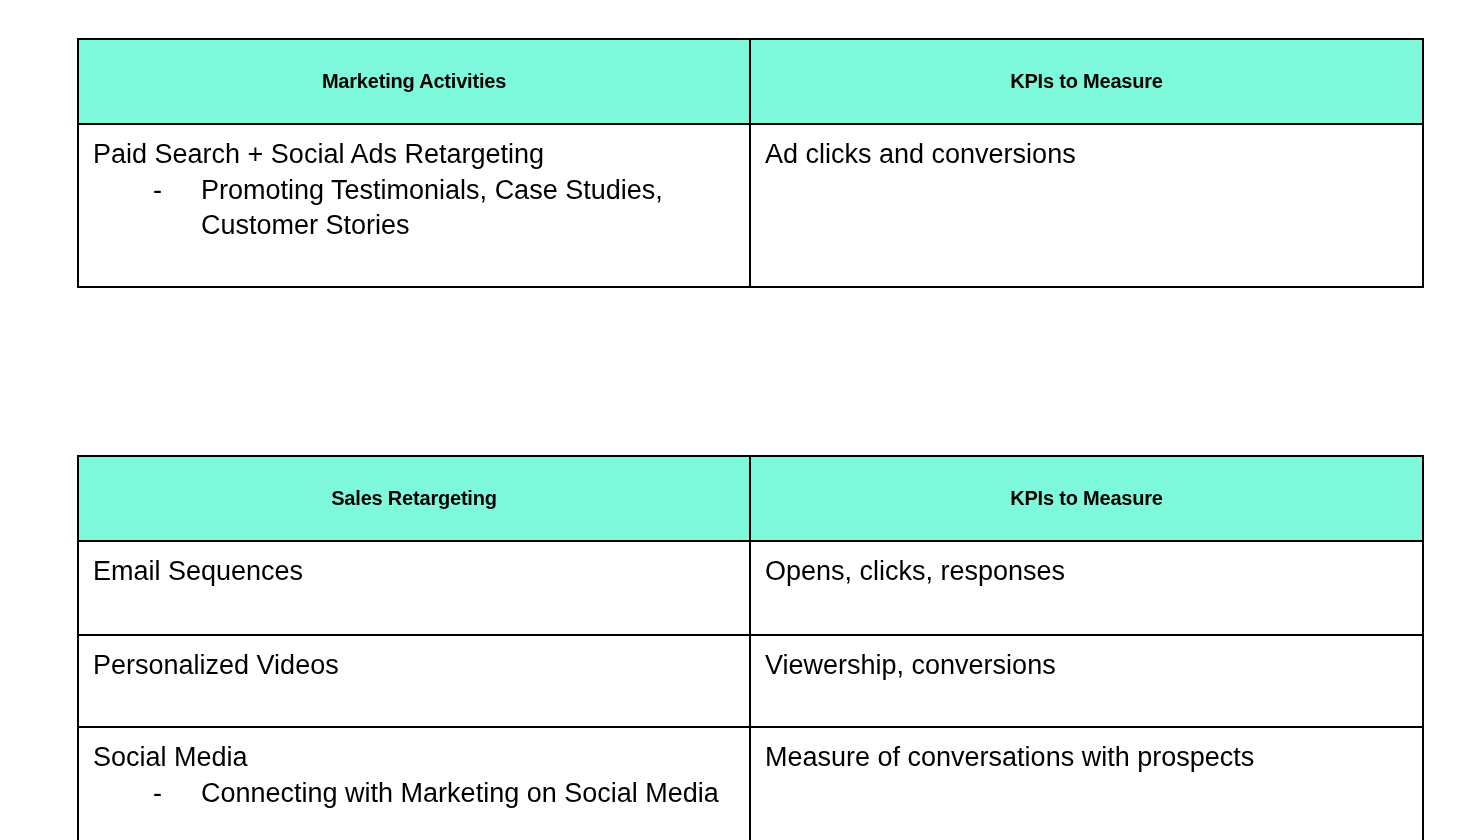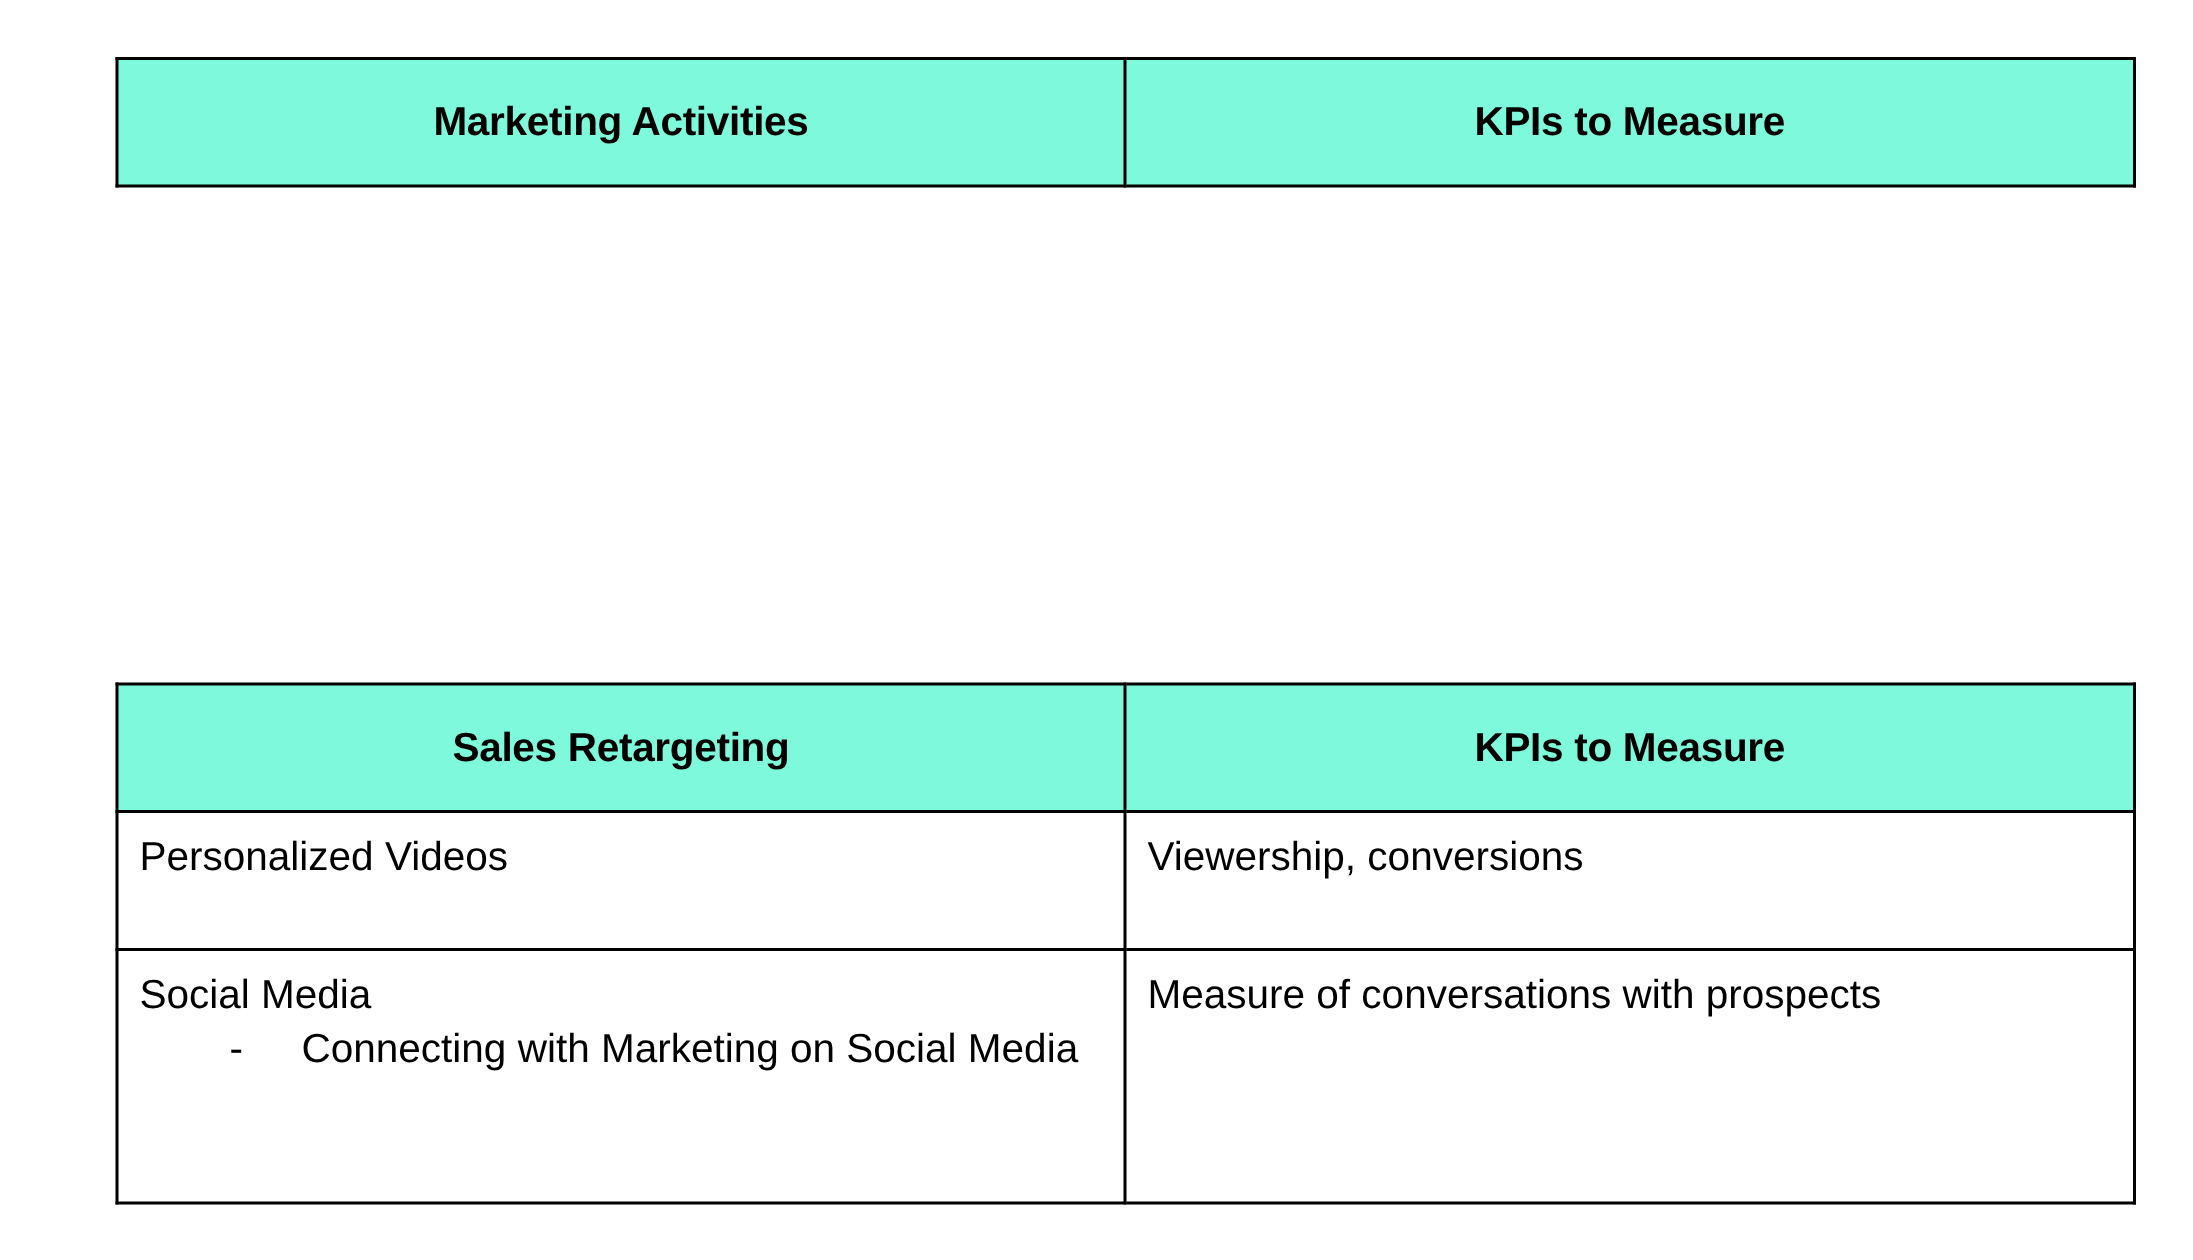--- a/index.html
+++ b/index.html
@@ -43,21 +43,21 @@
     padding: 0;
     vertical-align: top;
     background-clip: padding-box;
   }
 
   .kpi-table thead th {
     background: #7FF9DC;
     text-align: center;
     vertical-align: middle;
     font-weight: bold;
-    font-size: 27px;
+    font-size: 20px;
     letter-spacing: -0.2px;
     height: 75px;
     padding: 4px 10px;
   }
 
   .kpi-table tbody td {
     font-size: 27px;
     line-height: 1.30;
     padding: 12px 14px 14px 14px;
   }
@@ -105,35 +105,57 @@
       <col class="col-activity">
       <col class="col-kpi">
     </colgroup>
     <thead>
       <tr>
         <th>Marketing Activities</th>
         <th>KPIs to Measure</th>
       </tr>
     </thead>
     <tbody>
+      <tr class="row-0">
+        <td>
+          <span class="cell-main">Paid Search + Social Ads Retargeting</span>
+          <ul class="sub-list">
+            <li>
+              <span class="dash">-</span>
+              <span class="sub-text">Promoting Testimonials, Case Studies, Customer Stories</span>
+            </li>
+          </ul>
+        </td>
+        <td>
+          <span class="cell-main">Ad clicks and conversions</span>
+        </td>
+      </tr>
     </tbody>
   </table>
 
   <table class="kpi-table table-sales">
     <colgroup>
       <col class="col-activity">
       <col class="col-kpi">
     </colgroup>
     <thead>
       <tr>
         <th>Sales Retargeting</th>
         <th>KPIs to Measure</th>
       </tr>
     </thead>
     <tbody>
+      <tr class="row-0">
+        <td>
+          <span class="cell-main">Email Sequences</span>
+        </td>
+        <td>
+          <span class="cell-main">Opens, clicks, responses</span>
+        </td>
+      </tr>
       <tr class="row-1">
         <td>
           <span class="cell-main">Personalized Videos</span>
         </td>
         <td>
           <span class="cell-main">Viewership, conversions</span>
         </td>
       </tr>
       <tr class="row-2">
         <td>

